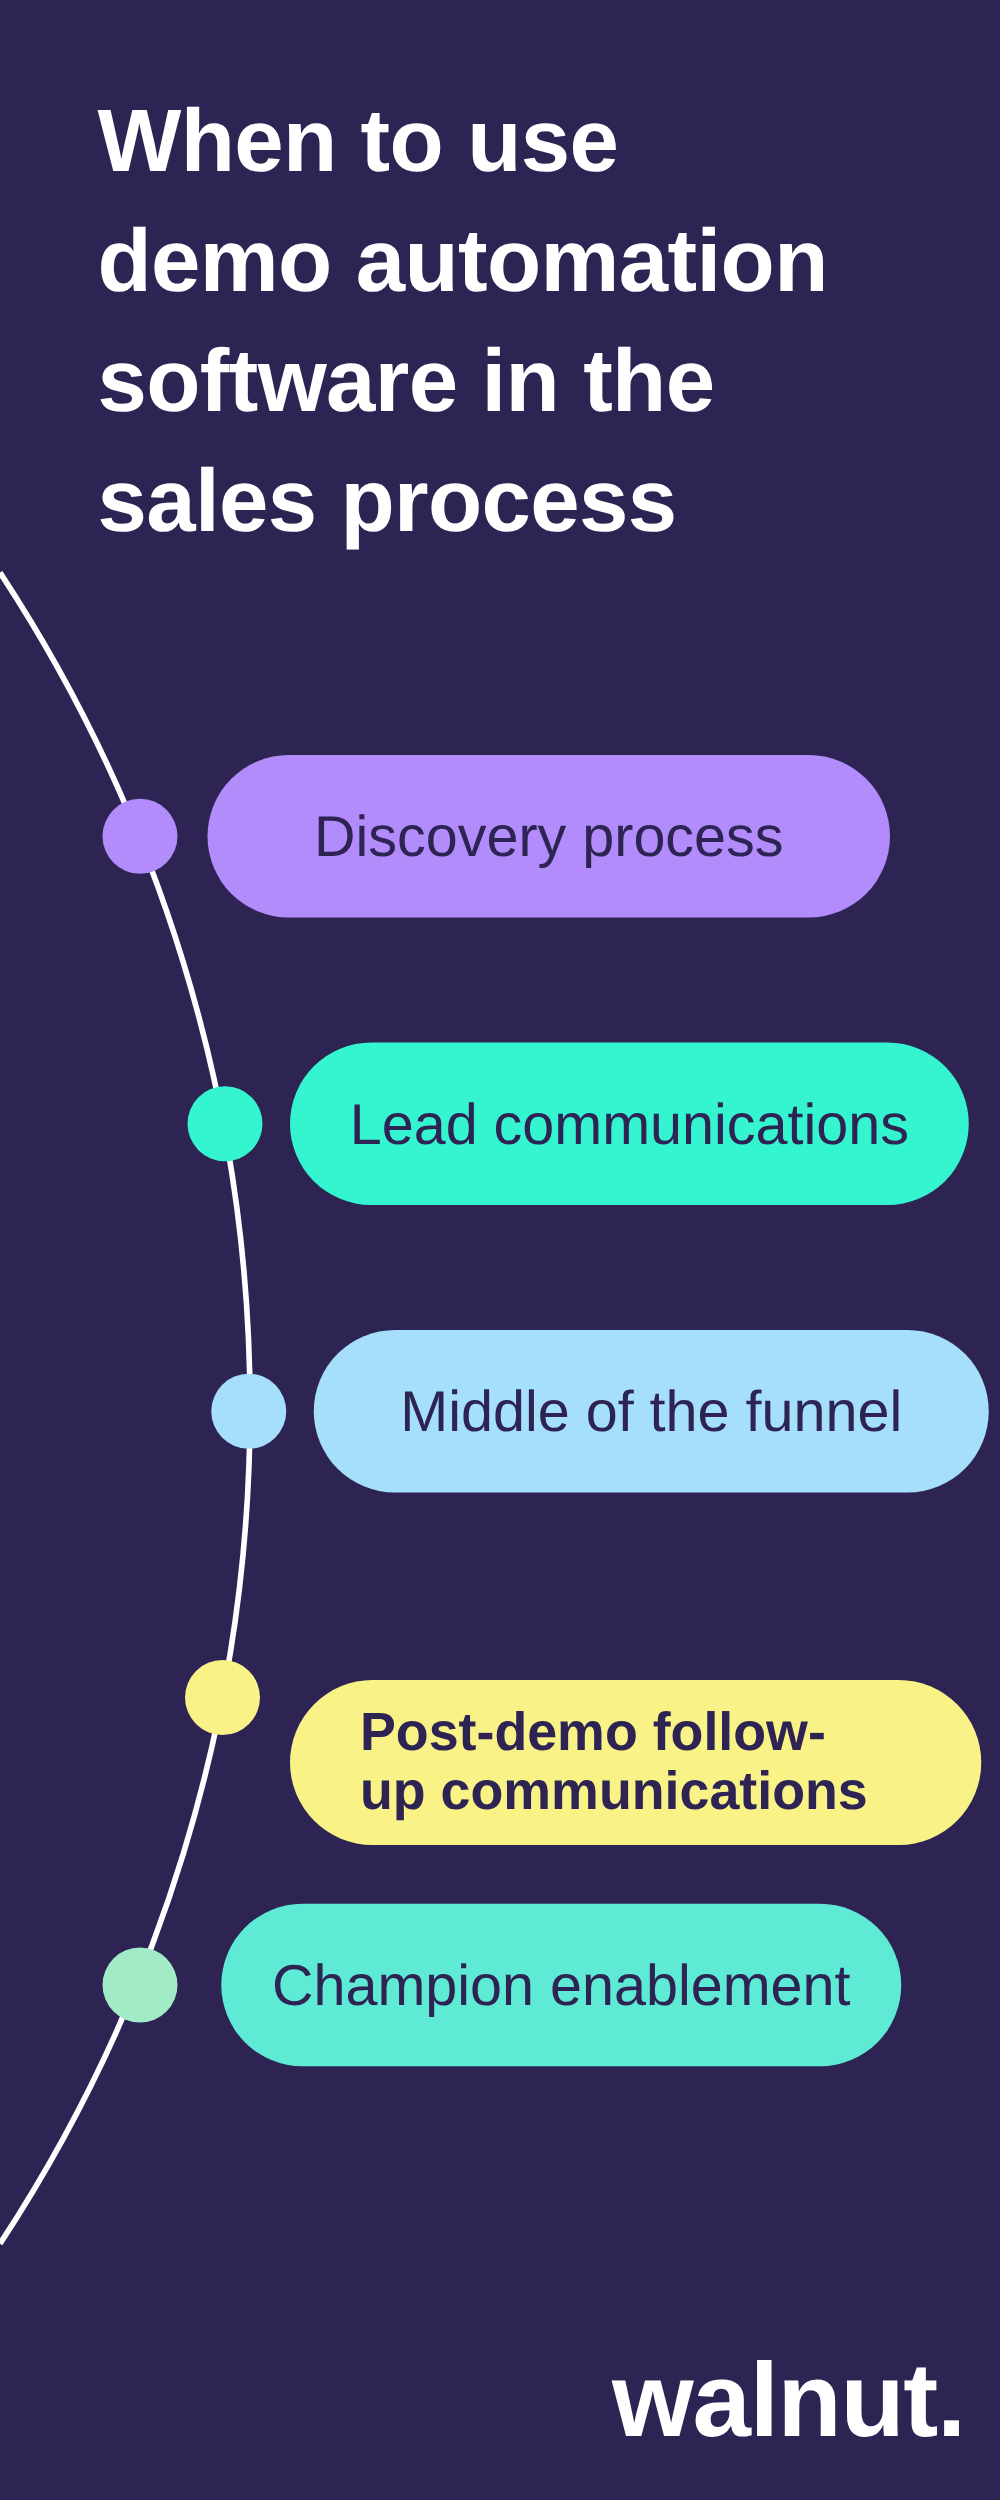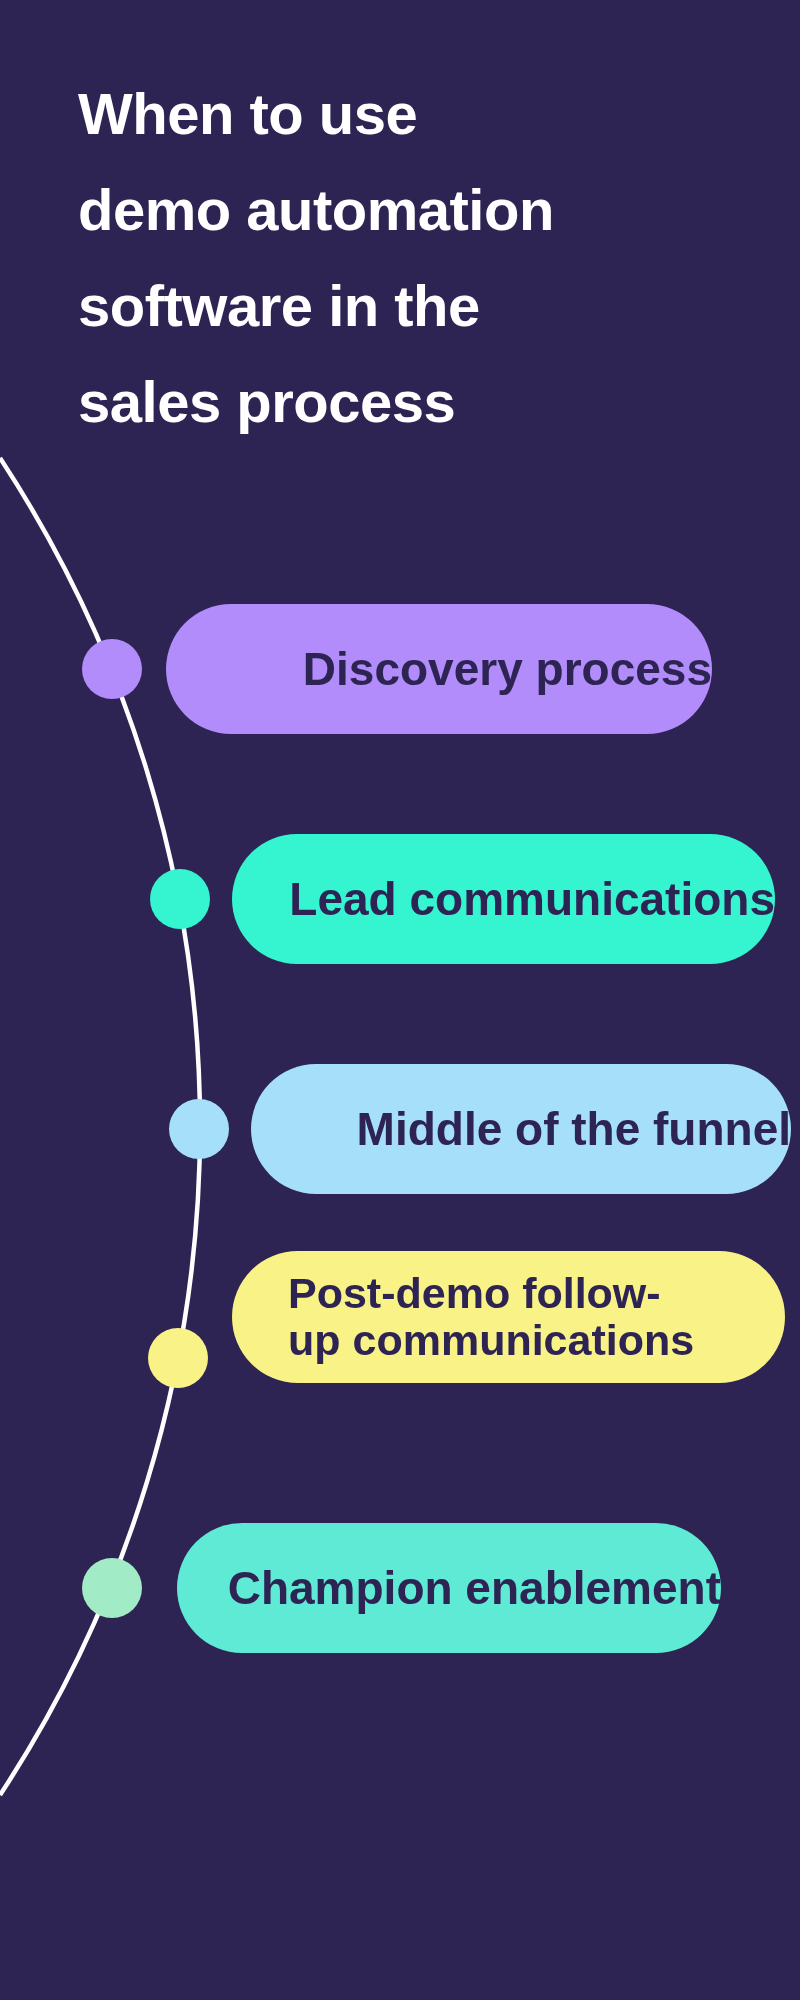--- a/index.html
+++ b/index.html
@@ -4,40 +4,40 @@
 <style>
   html,body{margin:0;padding:0;background:#2E2454;}
   .canvas{
     position:relative;width:800px;height:2000px;overflow:hidden;
     font-family:"Liberation Sans",sans-serif;
   }
   .curve{position:absolute;left:0;top:0;width:800px;height:2000px;}
   .curve path{fill:none;stroke:#FFFFFF;stroke-width:4.5;}
   .title{
     position:absolute;left:78px;top:66px;margin:0;
-    font-size:58px;line-height:96px;font-weight:700;letter-spacing:-0.5px;
+    font-size:71px;line-height:96px;font-weight:700;letter-spacing:-0.5px;
     color:#FFFFFF;
   }
   .title-line{display:block;}
   .dot{position:absolute;width:60px;height:60px;border-radius:50%;}
   .d1{left:82px;top:639px;}
   .d2{left:150px;top:869px;}
   .d3{left:169px;top:1099px;}
   .d4{left:148px;top:1328px;}
   .d5{left:82px;top:1558px;}
   .pill{
     position:absolute;border-radius:999px;
-    display:flex;align-items:center;justify-content:flex-end;
-    font-size:46px;font-weight:700;white-space:nowrap;
+    display:flex;align-items:center;justify-content:center;
+    font-size:46px;font-weight:400;white-space:nowrap;
   }
   .p1{left:166px;top:604px;width:546px;height:130px;}
   .p2{left:232px;top:834px;width:543px;height:130px;}
   .p3{left:251px;top:1064px;width:540px;height:130px;}
   .p4{
-    left:232px;top:1251px;width:553px;height:132px;
+    left:232px;top:1344px;width:553px;height:132px;
     flex-direction:column;align-items:flex-start;justify-content:center;
     padding-left:56px;box-sizing:border-box;
     font-size:43px;line-height:47px;font-weight:700;
   }
   .p5{left:177px;top:1523px;width:544px;height:130px;}
   .pill-line{display:block;}
   .logo{
     position:absolute;right:28px;top:1878px;
     font-size:84px;line-height:1;font-weight:700;letter-spacing:-1px;
     color:#FFFFFF;
@@ -78,14 +78,15 @@
   <div class="pill p4" style="background-color: rgb(249, 242, 135); color: rgb(46, 36, 84);">
     <span class="pill-line">Post-demo follow-</span>
     <span class="pill-line">up communications</span>
   </div>
 
   <div class="dot d5" style="background-color: rgb(162, 235, 199);"></div>
   <div class="pill p5" style="background-color: #5eead4; color: rgb(46, 36, 84);">
     <span class="pill-label">Champion enablement</span>
   </div>
 
+  <div class="logo">walnut.</div>
 
 </div>
 
 </body></html>

